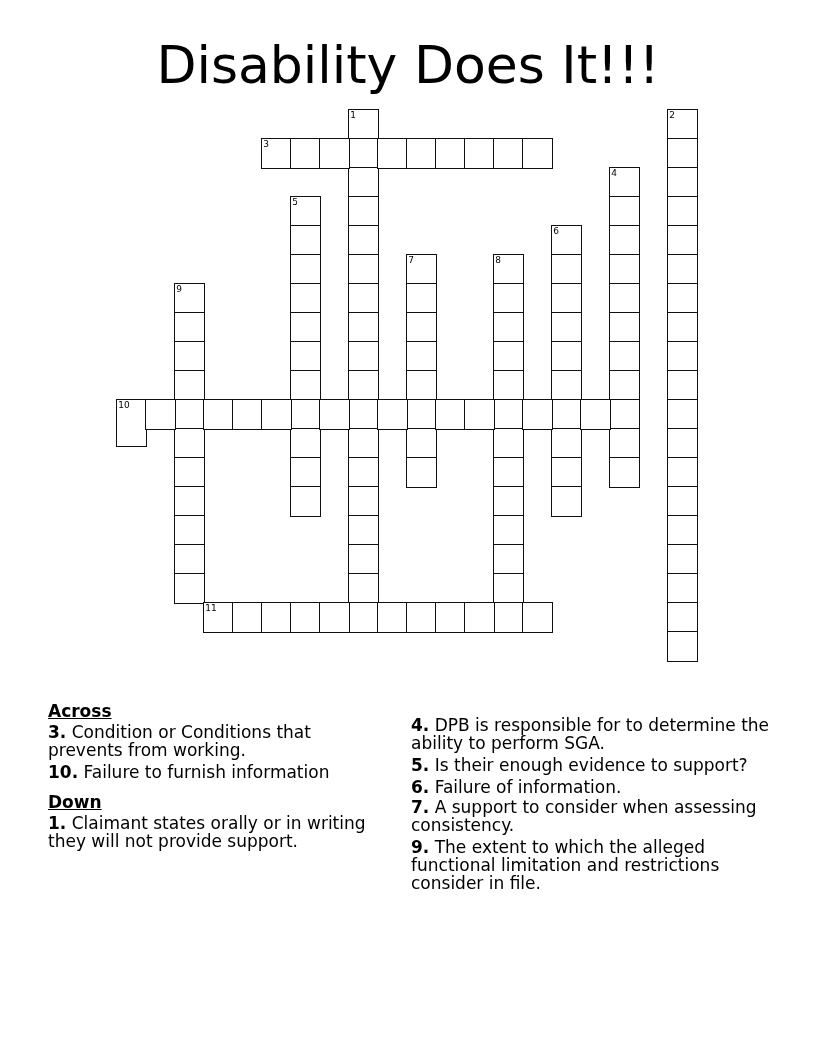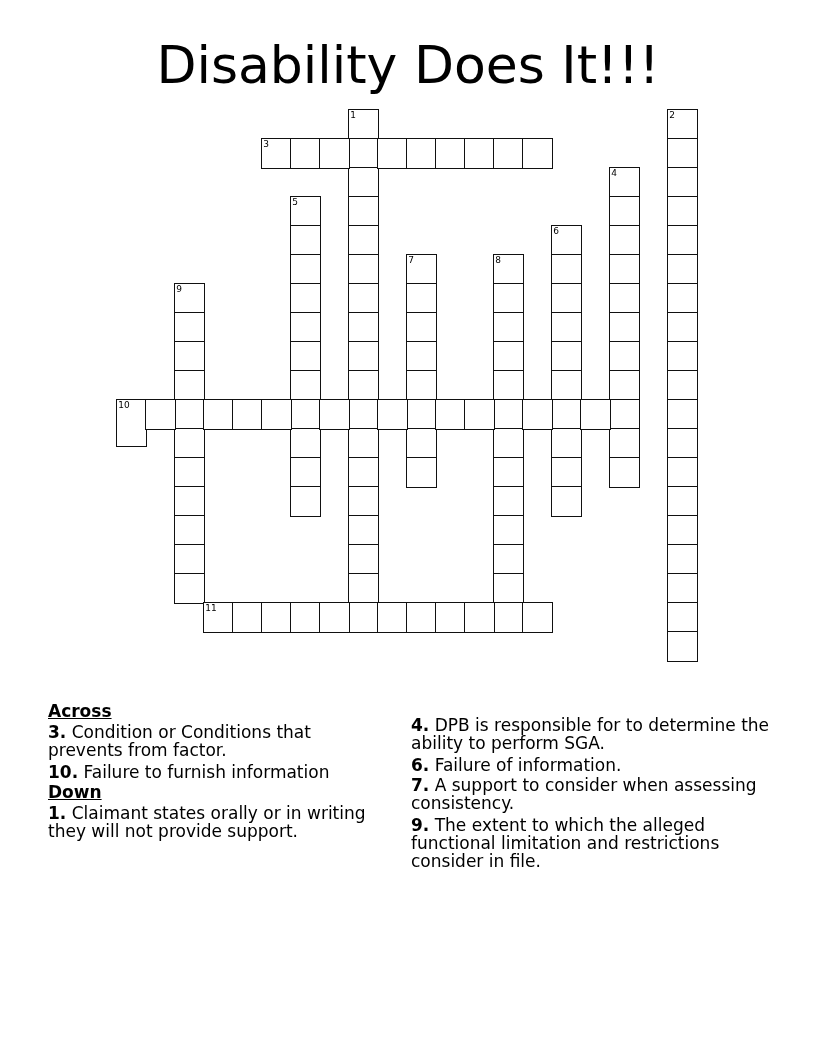--- a/index.html
+++ b/index.html
@@ -174,24 +174,25 @@
     <div class="cell" style="left: 320px; top: 603px; width: 30.5px; height: 30.5px;"></div>
     <div class="cell" style="left: 378px; top: 603px; width: 30.5px; height: 30.5px;"></div>
     <div class="cell" style="left: 407px; top: 603px; width: 30.5px; height: 30.5px;"></div>
     <div class="cell" style="left: 436px; top: 603px; width: 30.5px; height: 30.5px;"></div>
     <div class="cell" style="left: 465px; top: 603px; width: 30.5px; height: 30.5px;"></div>
     <div class="cell" style="left: 523px; top: 603px; width: 30.5px; height: 30.5px;"></div>
   </div>
 
 <div class="clues left">
   <div class="heading">Across</div>
-  <div class="clue"><span class="n">3.</span> <span>Condition or Conditions that prevents from factor.</span></div>
-  <div class="clue" style="margin-bottom:2px"><span class="n">10.</span> <span>Failure to furnish information</span></div>
+  <div class="clue"><span class="n">3.</span> <span>Condition or Conditions that prevents from working.</span></div>
+  <div class="clue" style="margin-bottom:12px"><span class="n">10.</span> <span>Failure to furnish information</span></div>
   <div class="heading">Down</div>
   <div class="clue"><span class="n">1.</span> <span>Claimant states orally or in writing they will not provide support.</span></div>
 </div>
 
 <div class="clues right" style="top:716px">
   <div class="clue"><span class="n">4.</span> <span>DPB is responsible for to determine the ability to perform SGA.</span></div>
+  <div class="clue"><span class="n">5.</span> <span>Is their enough evidence to support?</span></div>
   <div class="clue" style="margin-bottom:2px"><span class="n">6.</span> <span>Failure of information.</span></div>
   <div class="clue"><span class="n">7.</span> <span>A support to consider when assessing consistency.</span></div>
   <div class="clue"><span class="n">9.</span> <span>The extent to which the alleged functional limitation and restrictions consider in file.</span></div>
 </div>
 
 </body></html>

